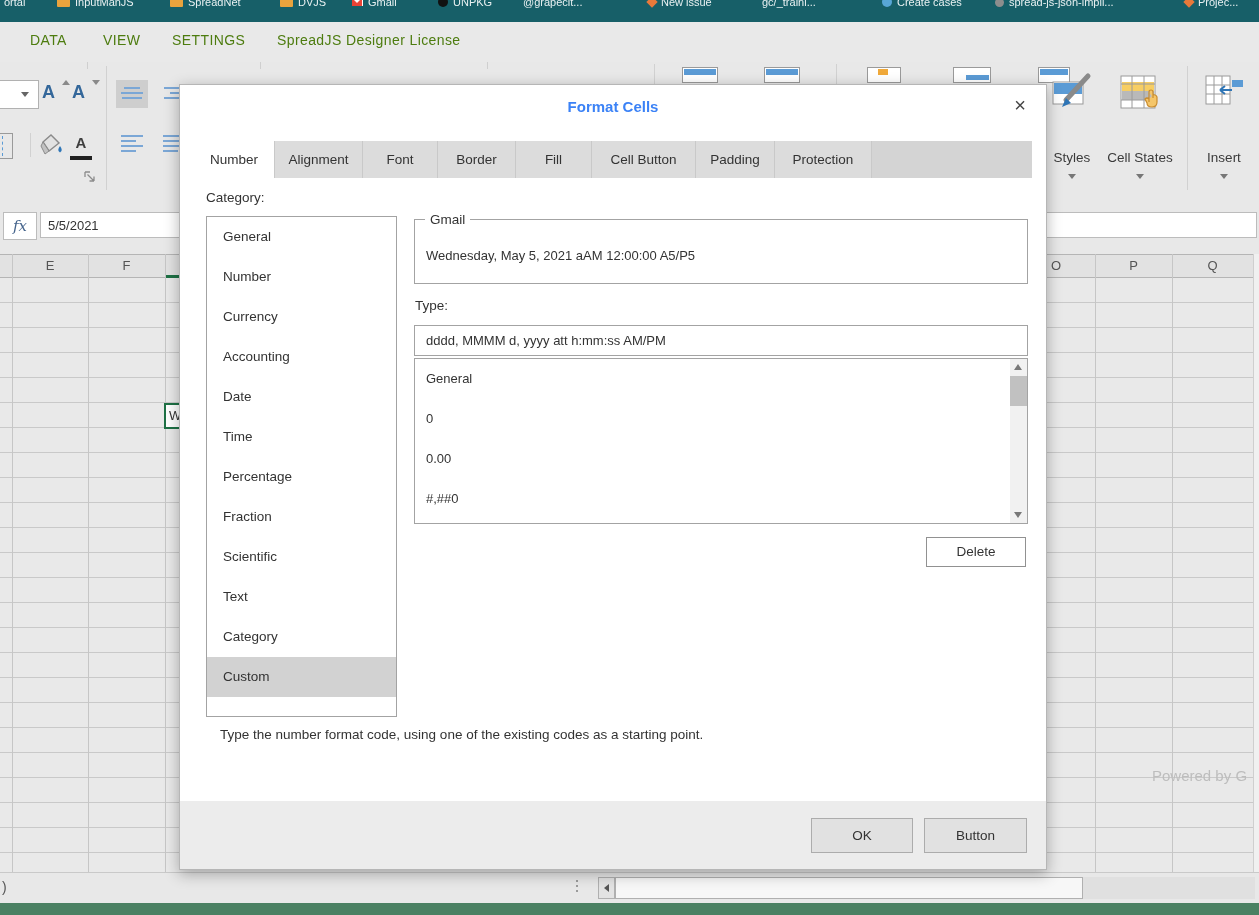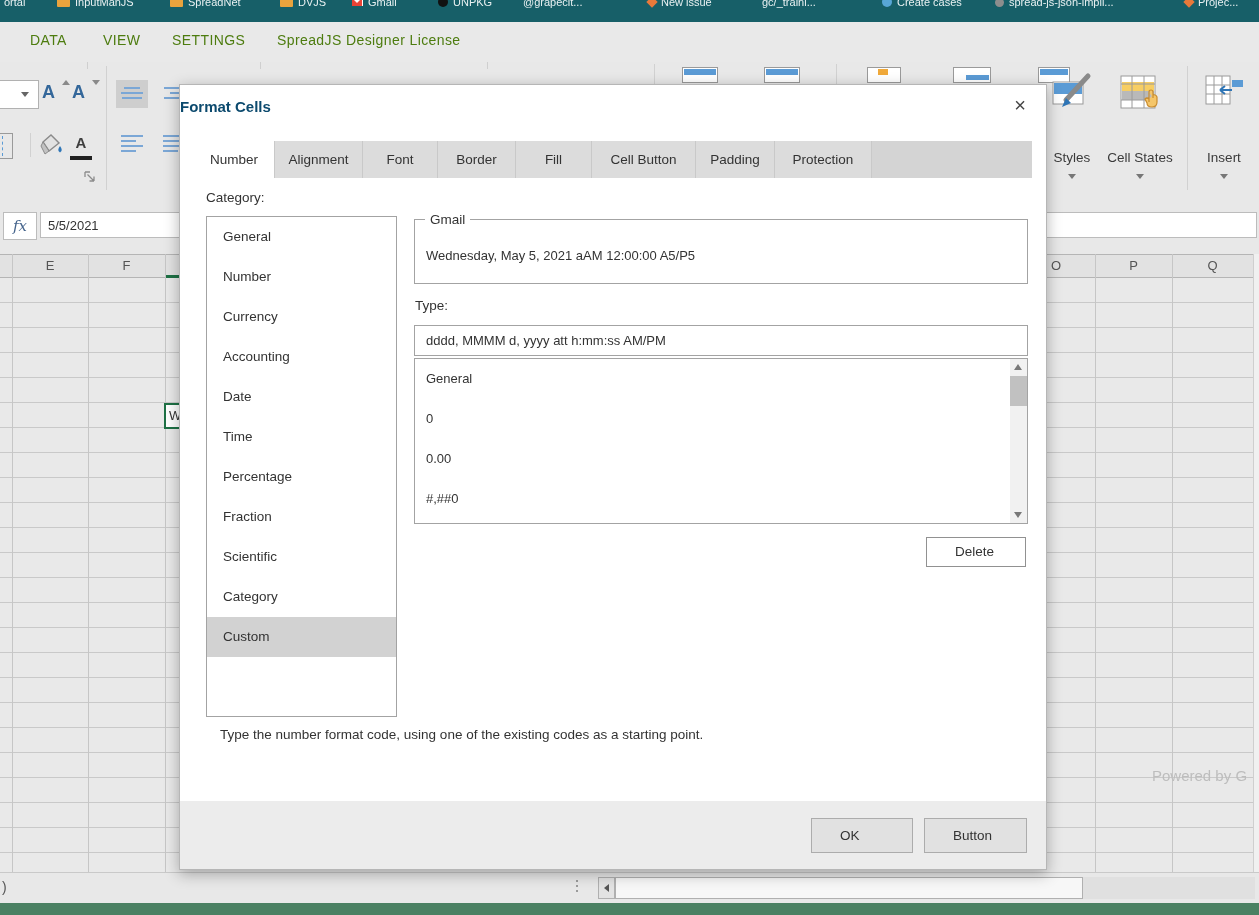--- a/index.html
+++ b/index.html
@@ -74,21 +74,21 @@
   .drag-dots i{width:2px;height:2px;background:#9b9b9b;}
   .hs-track{left:615px;top:4px;width:640px;height:22px;background:#e0e0e0;}
   .hs-left{left:598px;top:4px;width:17px;height:22px;background:#e3e3e3;border:1px solid #b0b0b0;box-sizing:border-box;}
   .hs-left:before{content:"";position:absolute;left:5px;top:6px;width:0;height:0;border-top:4px solid transparent;border-bottom:4px solid transparent;border-right:5px solid #555;}
   .hs-thumb{left:615px;top:4px;width:468px;height:22px;background:#f7f7f7;border:1px solid #b0b0b0;box-sizing:border-box;}
   .green-bar{left:0;top:903px;width:1259px;height:12px;background:#4a8062;}
 
   
   .dialog{left:179px;top:84px;width:868px;height:786px;background:#fff;border:1px solid #b6b6b6;
           box-shadow:0 4px 14px rgba(0,0,0,.3);box-sizing:border-box;z-index:10;}
-  .dlg-title{left:0;right:0;top:13px;text-align:left;font-size:15px;font-weight:600;color:#0c4a6e;}
+  .dlg-title{left:0;right:0;top:13px;text-align:center;font-size:15px;font-weight:600;color:#3b82f6;}
   .dlg-close{right:14px;top:8px;width:24px;height:24px;font-size:20px;color:#444;text-align:center;line-height:24px;cursor:default;}
   .tabs{left:14px;top:56px;width:838px;height:37px;background:#d4d4d4;display:flex;}
   .tab{height:37px;line-height:37px;text-align:center;font-size:13.5px;color:#333;background:#dcdcdc;
        border-right:1px solid #c9c9c9;box-sizing:border-box;}
   .tab.active{background:#fff;}
   .cat-label,.type-label{font-size:13.5px;color:#333;}
   .cat-list{left:26px;top:131px;width:191px;height:501px;background:#fff;border:1px solid #a3a3a3;box-sizing:border-box;overflow:hidden;}
   .cat-item{height:40px;line-height:40px;padding-left:16px;font-size:13.5px;color:#333;}
   .cat-item.sel{background:#d2d2d2;}
   .sample-box{left:234px;top:134px;width:614px;height:65px;border:1px solid #a3a3a3;box-sizing:border-box;}
@@ -98,21 +98,21 @@
               font-size:13px;color:#333;line-height:29px;padding-left:11px;}
   .type-list{left:234px;top:273px;width:614px;height:166px;background:#fff;border:1px solid #a3a3a3;box-sizing:border-box;overflow:hidden;}
   .type-item{height:40px;line-height:40px;padding-left:11px;font-size:13px;color:#333;}
   .sb{position:absolute;right:0;top:0;bottom:0;width:17px;background:#f1f1f1;}
   .sb-btn{position:absolute;left:0;width:17px;height:17px;}
   .sb-btn.up{top:0;} .sb-btn.down{bottom:0;}
   .sb-btn .t{position:absolute;left:4px;width:0;height:0;border-left:4.5px solid transparent;border-right:4.5px solid transparent;}
   .t-up{top:5px;border-bottom:6px solid #787878;}
   .t-dn{top:6px;border-top:6px solid #787878;}
   .sb-thumb{position:absolute;left:0;top:17px;width:17px;height:30px;background:#c1c1c1;}
-  .btn{font-size:13.5px;color:#333;text-align:left;box-sizing:border-box;cursor:default;padding-left:28px;}
+  .btn{font-size:13.5px;color:#333;text-align:center;box-sizing:border-box;cursor:default;}
   .delete-btn{left:746px;top:452px;width:100px;height:30px;background:#fff;border:1px solid #919191;line-height:28px;}
   .help-text{left:40px;top:642px;font-size:13.5px;color:#333;}
   .dlg-footer{left:0;right:0;bottom:0;height:68px;background:#ececec;}
   .ok-btn{left:631px;top:17px;width:102px;height:35px;background:#e1e1e1;border:1px solid #acacac;line-height:33px;}
   .cancel-btn{left:744px;top:17px;width:103px;height:35px;background:#e1e1e1;border:1px solid #acacac;line-height:33px;}
 </style>
 </head>
 <body>
 
 <div class="abs bm-bar">
@@ -338,20 +338,21 @@
   <div class="abs cat-list">
     <div class="cat-item">General</div>
     <div class="cat-item">Number</div>
     <div class="cat-item">Currency</div>
     <div class="cat-item">Accounting</div>
     <div class="cat-item">Date</div>
     <div class="cat-item">Time</div>
     <div class="cat-item">Percentage</div>
     <div class="cat-item">Fraction</div>
     <div class="cat-item">Scientific</div>
+    <div class="cat-item">Text</div>
     <div class="cat-item">Category</div>
     <div class="cat-item sel">Custom</div>
   </div>
 
   <div class="abs sample-box"></div>
   <div class="abs sample-legend">Gmail</div>
   <div class="abs sample-value nowrap">Wednesday, May 5, 2021 aAM 12:00:00 A5/P5</div>
 
   <div class="abs type-label" style="left:235px;top:213px">Type:</div>
   <div class="abs type-input nowrap">dddd, MMMM d, yyyy att h:mm:ss AM/PM</div>

